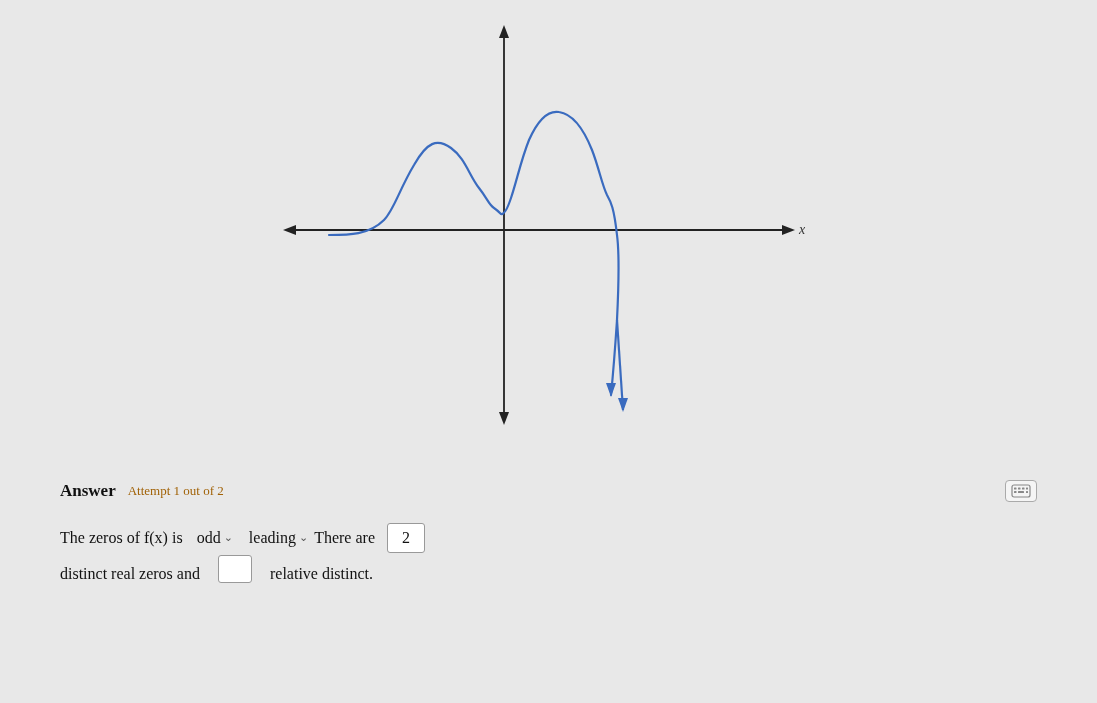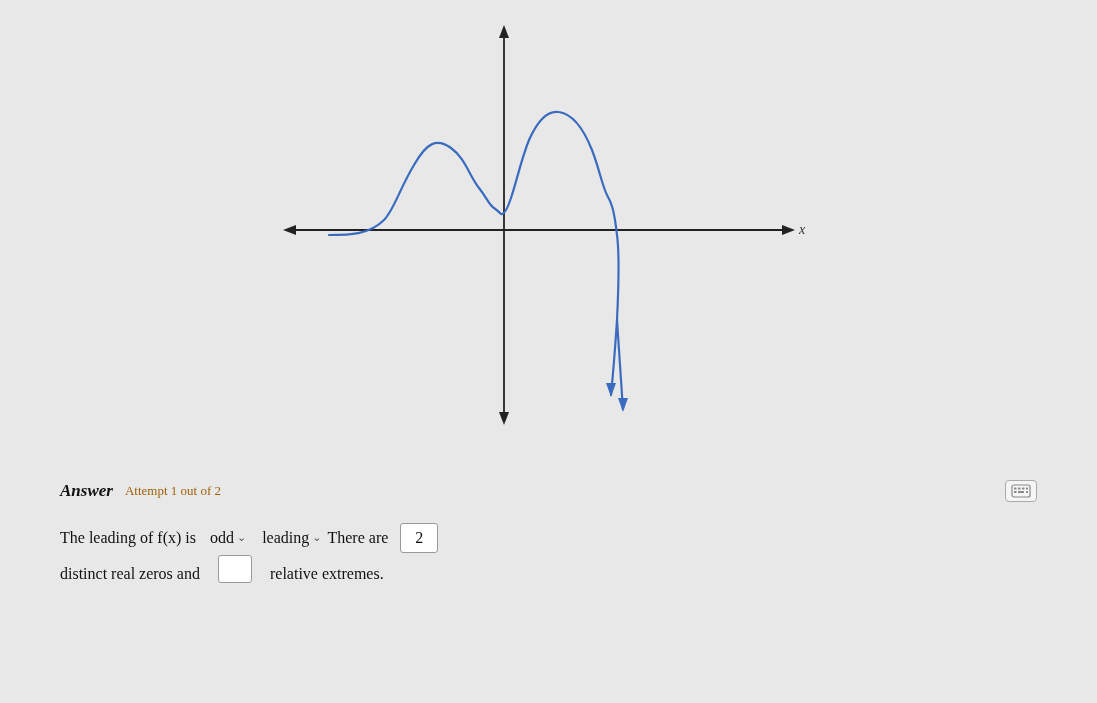--- a/index.html
+++ b/index.html
@@ -37,21 +37,20 @@
     .answer-label-group {
       display: flex;
       align-items: center;
       gap: 12px;
     }
 
     .answer-label {
       font-weight: bold;
       font-size: 17px;
       color: #111;
-      font-style: italic;
     }
 
     .attempt-label {
       font-size: 13px;
       color: #a16207;
     }
 
     .keyboard-icon {
       width: 32px;
       height: 22px;
@@ -189,34 +188,34 @@
         <rect x="11" y="3.5" width="2.5" height="2" rx="0.5" fill="#888"></rect>
         <rect x="15" y="3.5" width="2" height="2" rx="0.5" fill="#888"></rect>
         <rect x="3" y="7" width="2.5" height="2" rx="0.5" fill="#888"></rect>
         <rect x="7" y="7" width="6" height="2" rx="0.5" fill="#888"></rect>
         <rect x="15" y="7" width="2" height="2" rx="0.5" fill="#888"></rect>
       </svg>
     </div>
   </div>
 
   <div class="answer-row">
-    <span>The leading of f(x) is</span>
+    <span>The zeros of f(x) is</span>
     <span>&nbsp;</span>
     <button class="dropdown-select">
       <span>odd</span>
       <span class="chevron">⌄</span>
     </button>
     <span>&nbsp;</span>
     <button class="dropdown-select">
       <span>leading</span>
       <span class="chevron">⌄</span>
     </button>
     <span>There are</span>
     <span>&nbsp;</span>
     <input class="answer-input" type="text" value="2" style="">
   </div>
 
   <div class="answer-row-2">
     <span>distinct real zeros and</span>
     <input class="answer-input answer-input-sm" type="text" value="" style="">
-    <span>relative extremes.</span>
+    <span>relative distinct.</span>
   </div>
 </div>
 
 </body></html>

